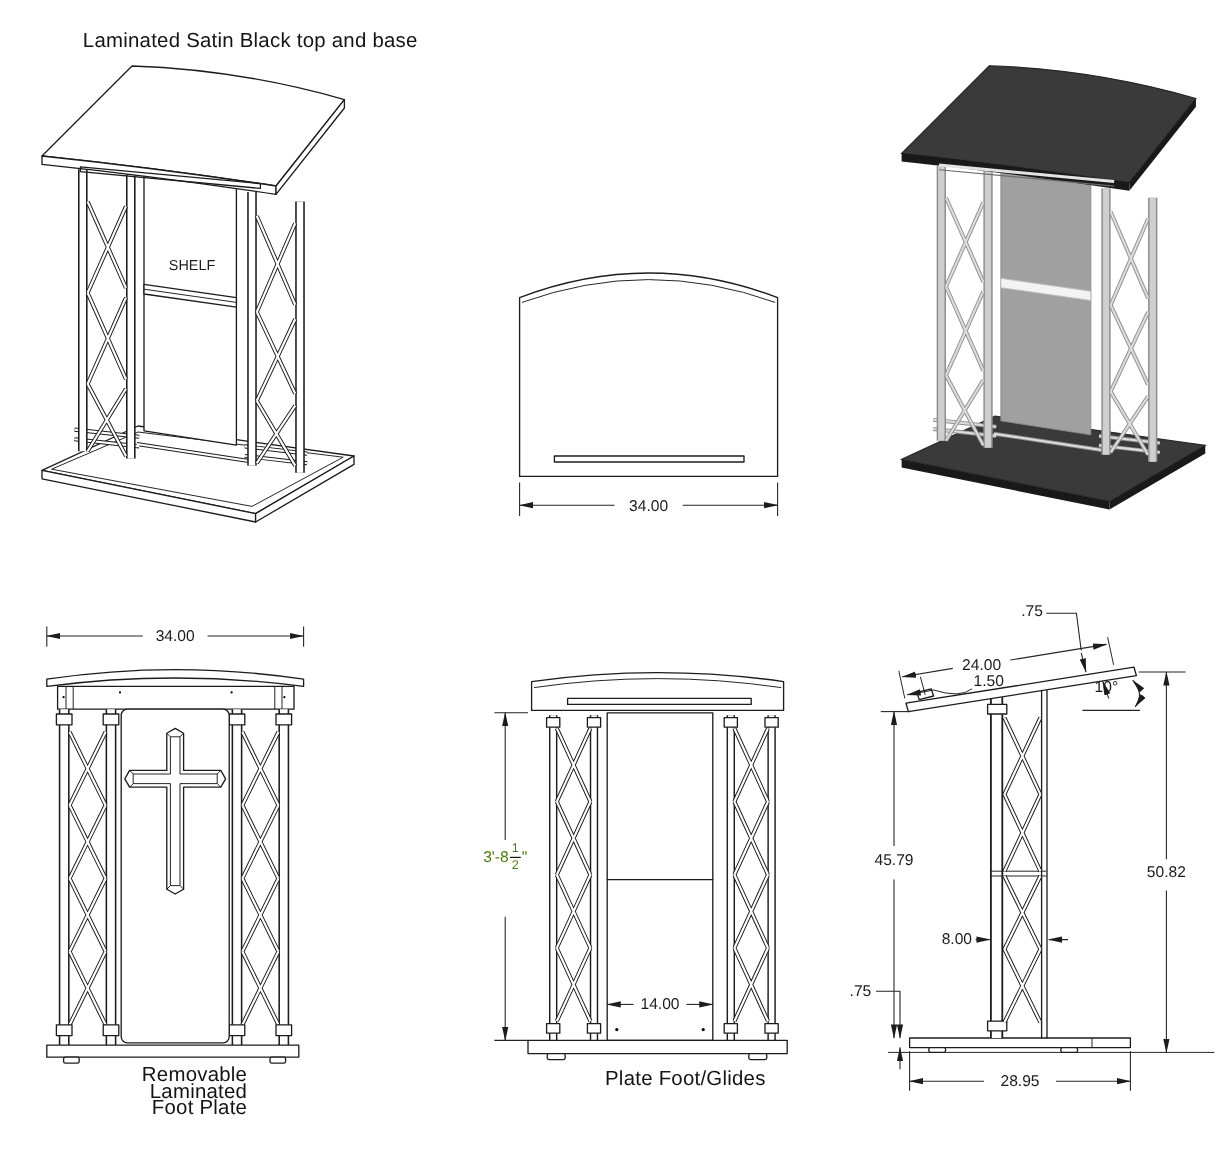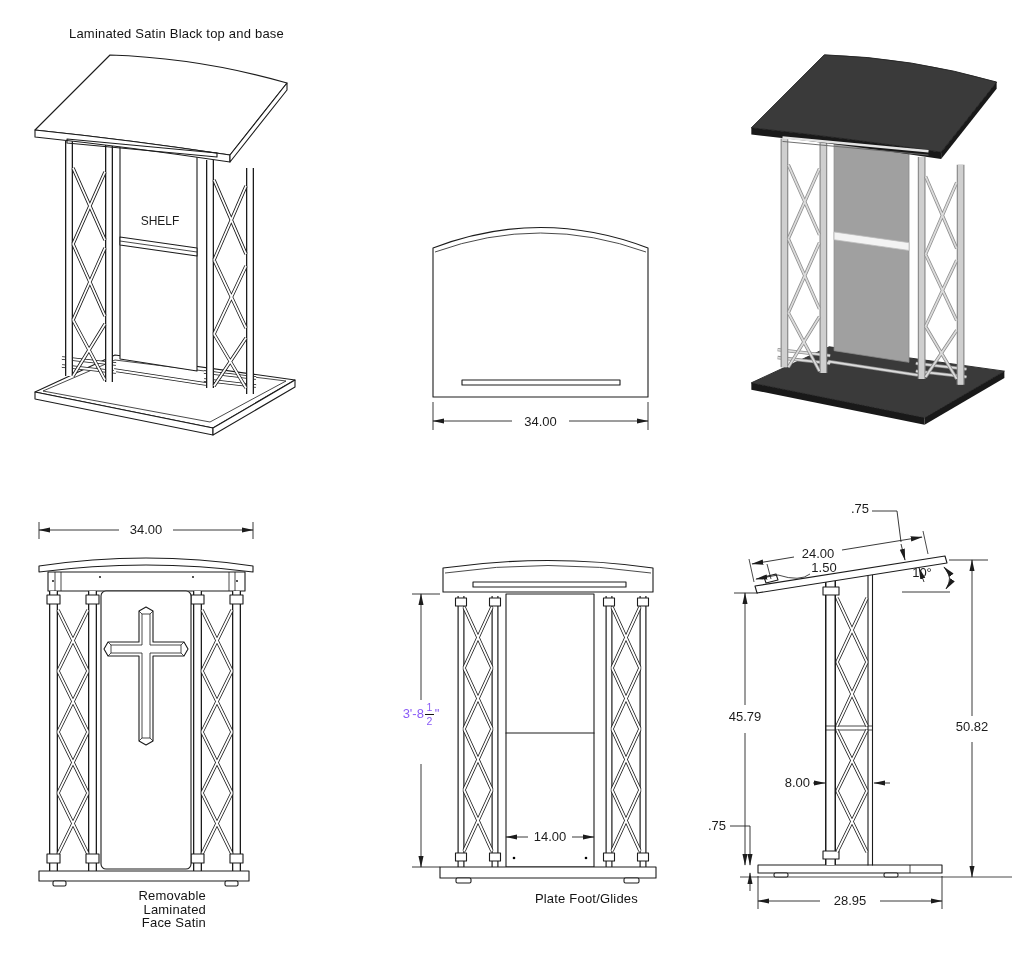--- a/index.html
+++ b/index.html
@@ -24,25 +24,25 @@
   .to11{fill:none;stroke:#1c1c1c;stroke-width:11}
   .ti11{fill:none;stroke:#ffffff;stroke-width:8}
   
   .glo{fill:none;stroke:#8f8f8f;stroke-width:3.4}
   .gli{fill:none;stroke:#dcdcdc;stroke-width:1.8}
   .gto{fill:none;stroke:#8f8f8f;stroke-width:8}
   .gti{fill:none;stroke:#cfcfcf;stroke-width:5.4}
   text{font-family:"Liberation Sans",sans-serif;fill:#1c1c1c}
   .t13{font-size:13px}
   .t12{font-size:12px}
-  .note{position:absolute;font-size:13px;color:#141414;letter-spacing:.2px;line-height:13.5px}
+  .note{position:absolute;font-size:17px;color:#141414;letter-spacing:.2px;line-height:13.5px}
   .center{text-align:right}
   .note span{display:block}
   #dim-height{position:absolute;left:391px;top:703px;width:60px;text-align:center;
-              font-size:13px;background:#fff;color:#8b5cf6}
+              font-size:13px;background:#fff;color:#4d7c0f}
   .frac{display:inline-flex;flex-direction:column;align-items:center;vertical-align:middle;
         line-height:1;font-size:10.5px;margin:0 1px;transform:translateY(-1px)}
   .frac .fnum{border-bottom:1px solid #141414;padding:0 1.5px 1px}
   .frac .fden{padding-top:1px}
 </style>
 </head>
 <body>
 
 <div id="sheet">
 
@@ -306,17 +306,17 @@
       <path class="dim" d="M58,396 V429 M242,396 V429"></path>
       <path class="dim" d="M58,421 H120" marker-start="url(#arw)"></path>
       <path class="dim" d="M180,421 H242" marker-end="url(#arw)"></path>
       <text x="150" y="425" class="t13" text-anchor="middle">28.95</text>
     </g>
   </svg>
 
   <div class="note center" style="left:84px;top:889px;width:122px">
     <span>Removable</span>
     <span>Laminated</span>
-    <span>Face Satin</span>
+    <span>Foot Plate</span>
   </div>
   <div class="note center" style="left:468px;top:892px;width:170px">Plate Foot/Glides</div>
 
 </div>
 
 </body></html>

